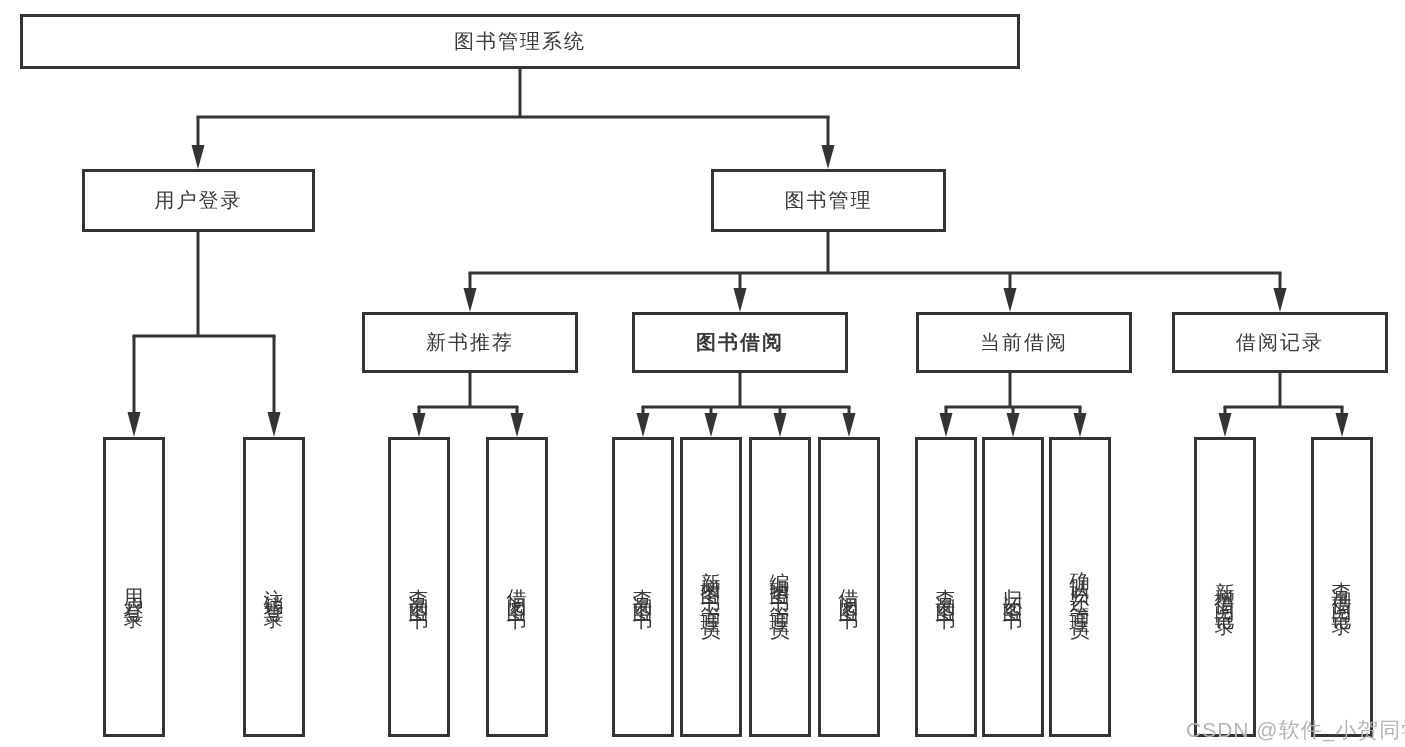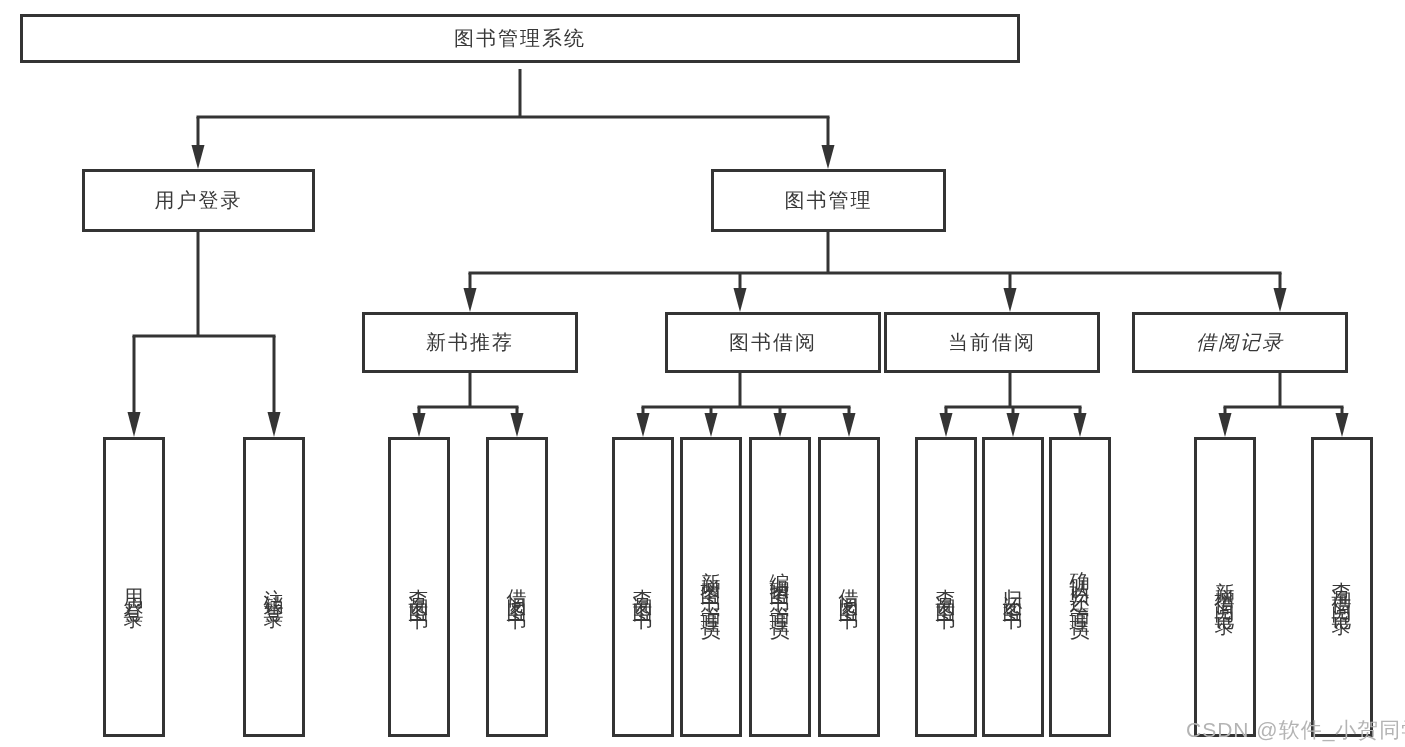--- a/index.html
+++ b/index.html
@@ -44,28 +44,28 @@
   }
   .leaf span {
     writing-mode: vertical-rl;
     text-orientation: mixed;
     font-size: 20px;
     letter-spacing: 7px;
     line-height: 1.0;
     color: #383838;
   }
   
-  .n-root       { left: 20px;   top: 14px;  width: 1000px; height: 49px; }
+  .n-root       { left: 20px;   top: 14px;  width: 1000px; height: 55px; }
   .n-user-login { left: 82px;   top: 169px; width: 233px;  height: 63px; }
   .n-book-mgmt  { left: 711px;  top: 169px; width: 235px;  height: 63px; }
   .n-l3         { top: 312px;   width: 216px; height: 61px; }
   .n-new-rec    { left: 362px; }
-  .n-borrowing  { left: 665px; }
-  .n-current    { left: 884px; }
-  .n-records    { left: 1132px; font-style: italic; }
+  .n-borrowing  { left: 632px; font-weight: bold; }
+  .n-current    { left: 916px; }
+  .n-records    { left: 1172px; }
   .lf-login     { left: 103px; }
   .lf-logout    { left: 243px; }
   .lf-rec-query { left: 388px; }
   .lf-rec-borrow{ left: 486px; }
   .lf-bb-query  { left: 612px; }
   .lf-bb-add    { left: 680px; }
   .lf-bb-edit   { left: 749px; }
   .lf-bb-borrow { left: 818px; }
   .lf-cb-query  { left: 915px; }
   .lf-cb-return { left: 982px; }

